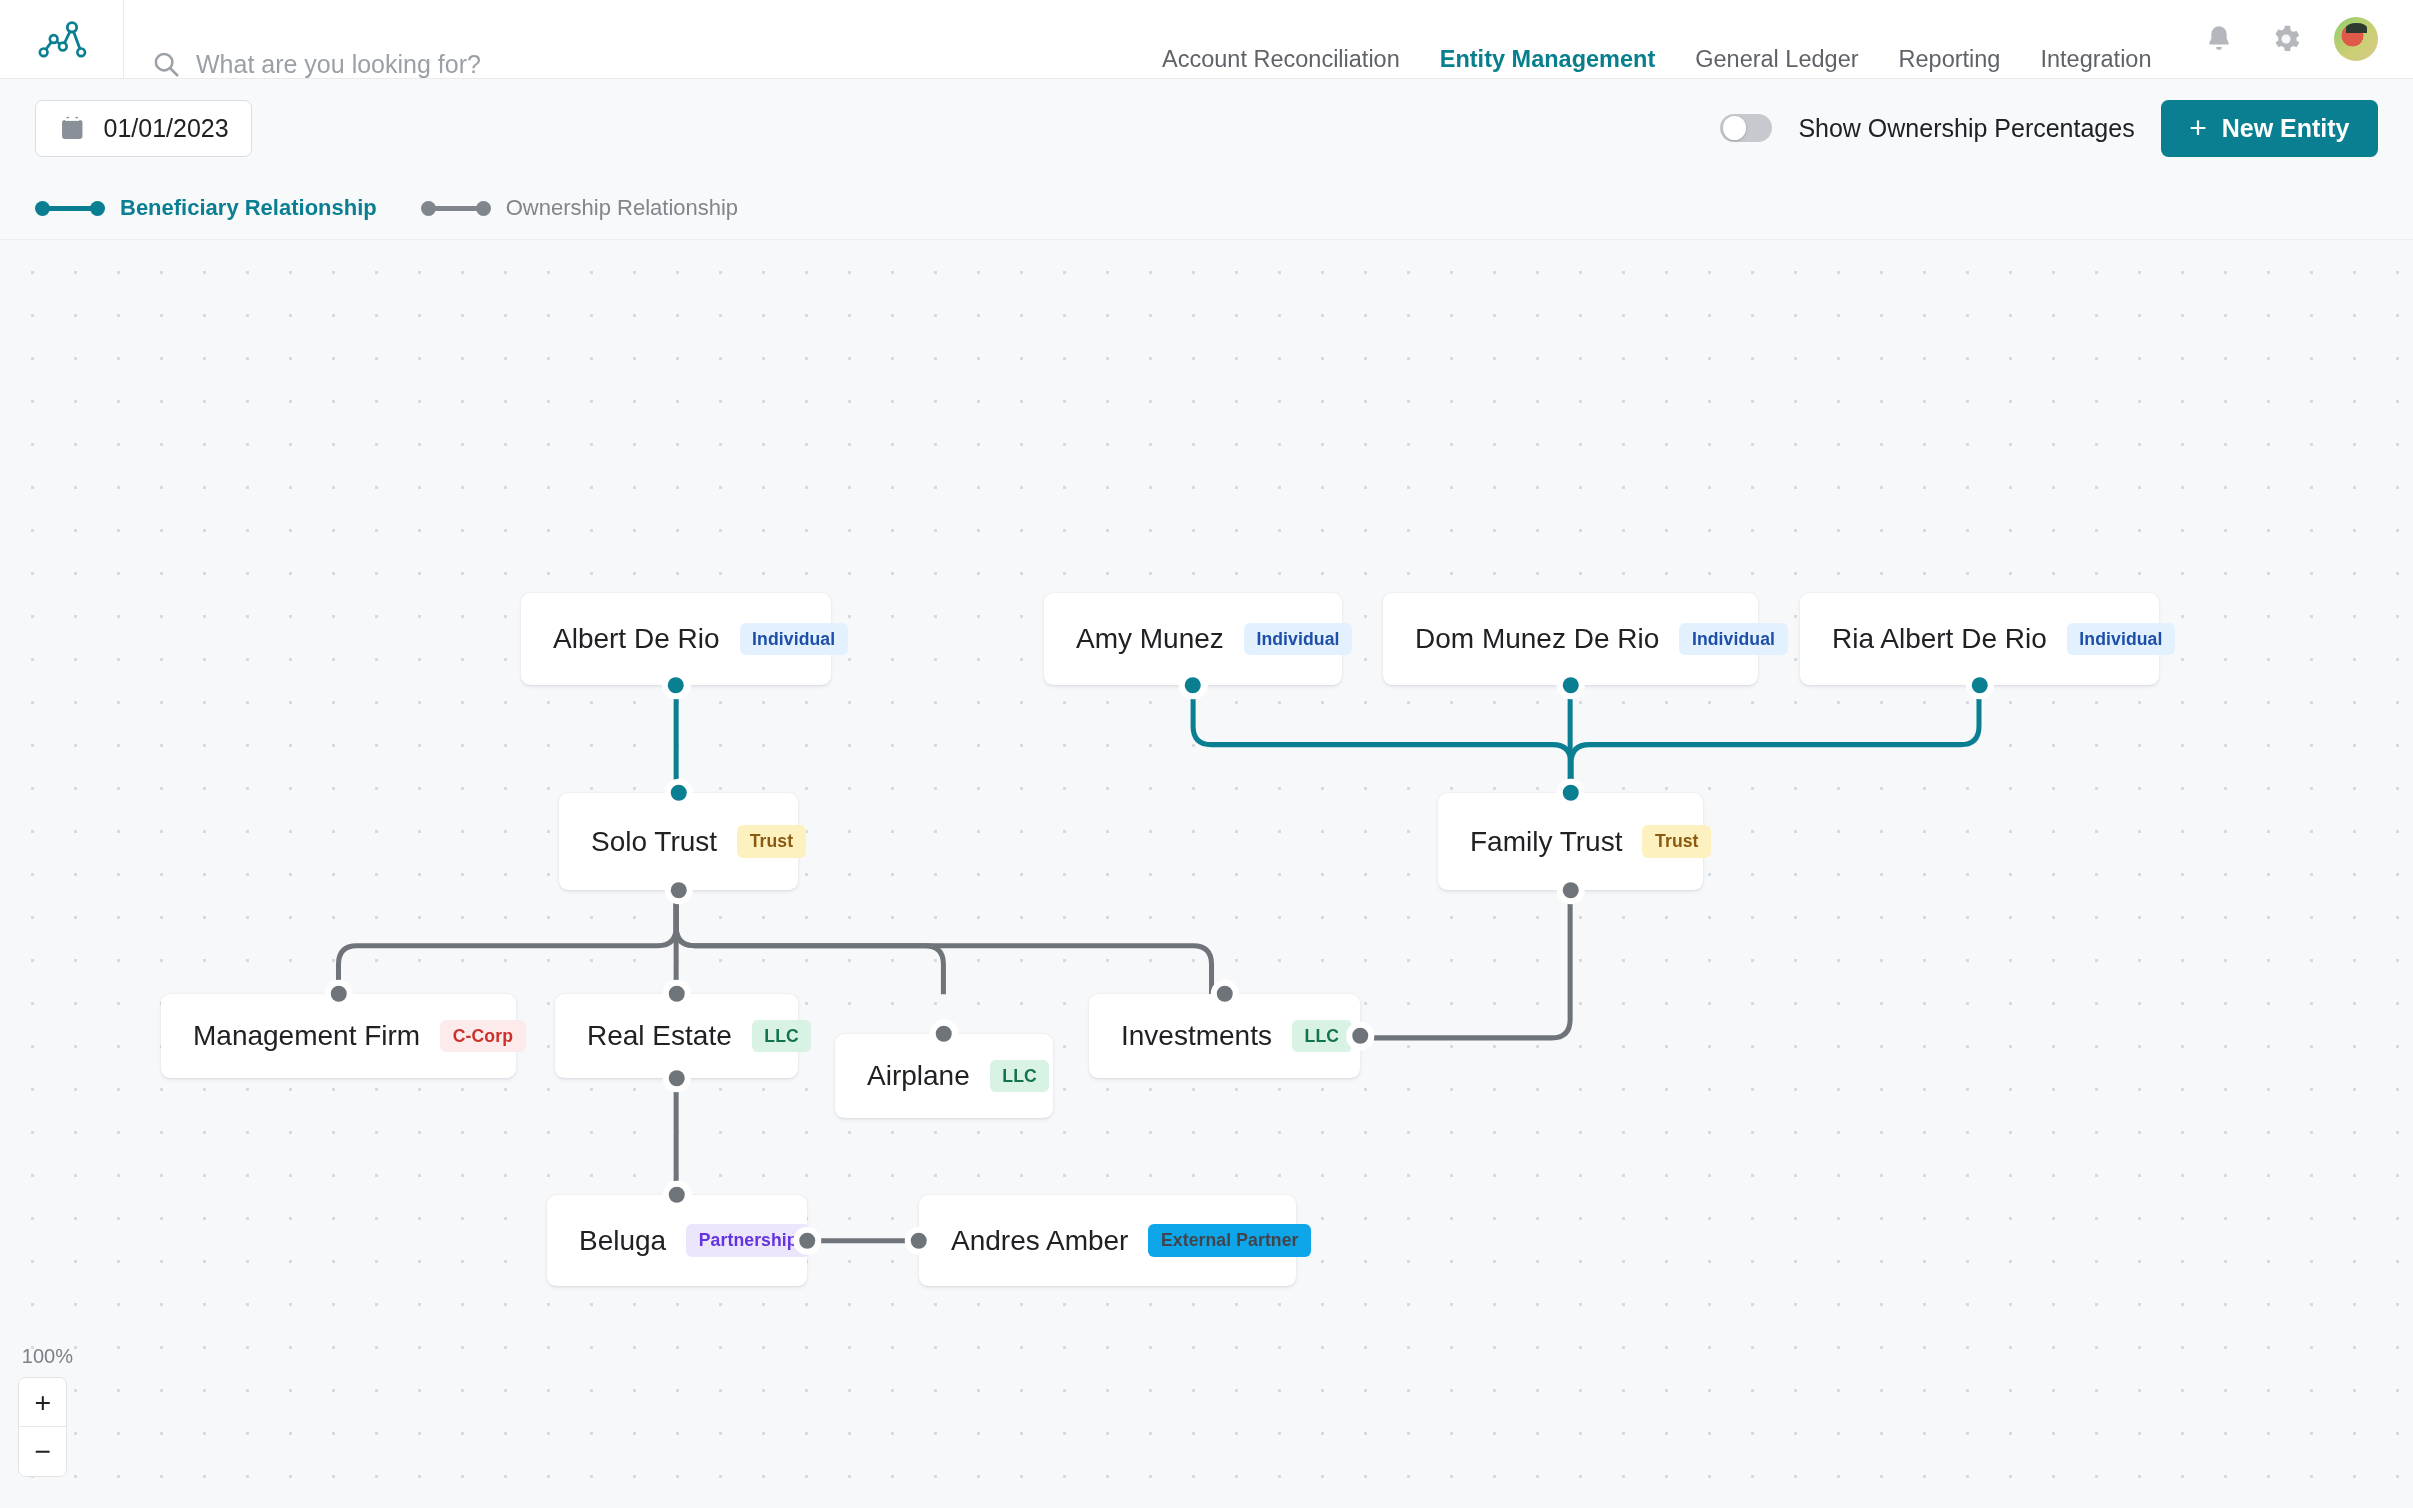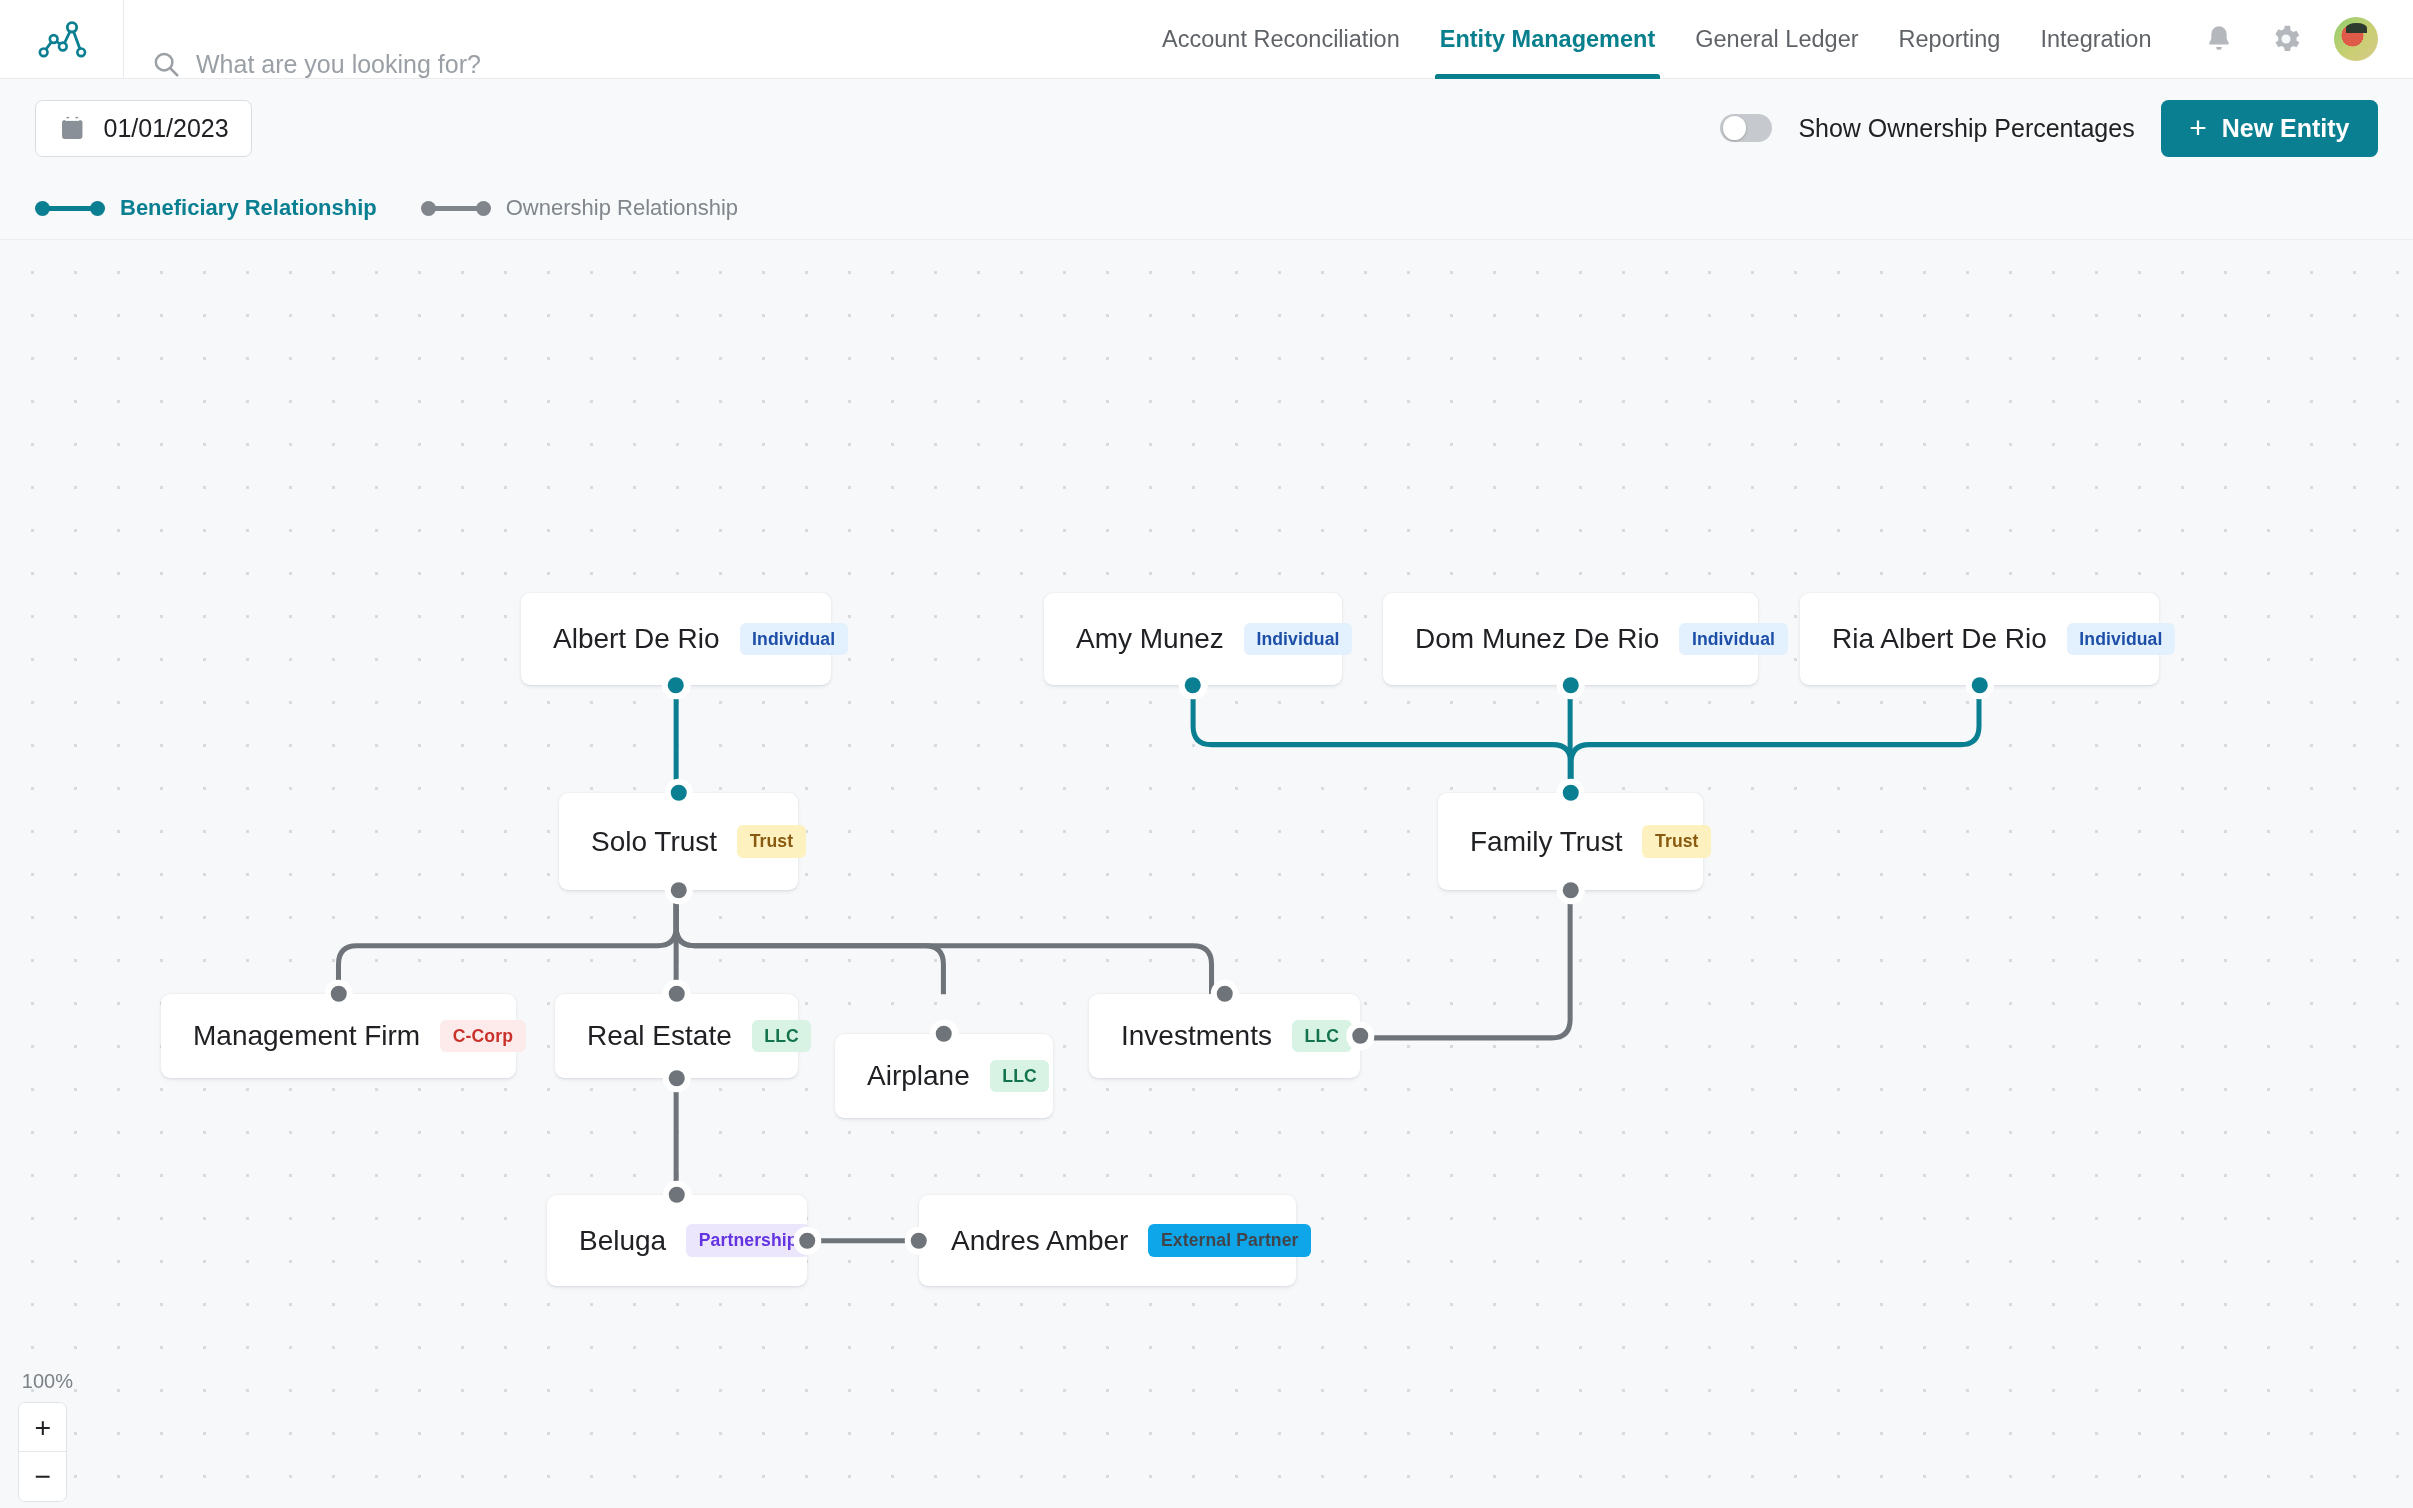--- a/index.html
+++ b/index.html
@@ -50,20 +50,21 @@
   }
   .nav-item {
     display: flex; align-items: center;
     padding: 0 20px;
     font-size: 23.5px;
     color: #5f6368;
     height: 79px;
     position: relative;
     cursor: pointer;
     white-space: nowrap;
+    margin-top: 20px;
   }
   .nav-item.active { color: #087f8c; font-weight: 600; }
   .nav-item.active::after {
     content: "";
     position: absolute;
     left: 15px; right: 15px; bottom: 0;
     height: 4.2px; background: #087f8c;
     border-radius: 2.5px 2.5px 0 0;
   }
 
@@ -213,21 +214,21 @@
     border-radius: 50%;
   }
   .handle.teal i { background: #0b7f92; }
   .handle.gray i { background: #6e7479; }
   .h-bottom { left: 50%; transform: translate(-50%, 50%); bottom: 0; }
   .h-top    { left: 50%; transform: translate(-50%, -50%); top: 0; }
   .h-right  { right: 0; top: 50%; transform: translate(50%, -50%); }
   .h-left   { left: 0;  top: 50%; transform: translate(-50%, -50%); }
 
   
-  .zoom-ctl { position: absolute; left: 18.4px; bottom: 7px; }
+  .zoom-ctl { position: absolute; left: 18.4px; bottom: 32px; }
   .zoom-pct { font-size: 20px; color: #7b8186; margin-bottom: 9.2px; padding-left: 3.4px; }
   .zoom-btns {
     width: 49px;
     background: #ffffff;
     border: 0.8px solid #dfe3e6;
     border-radius: 7.5px;
     overflow: hidden;
   }
   .zoom-btn {
     height: 49px; width: 100%;

